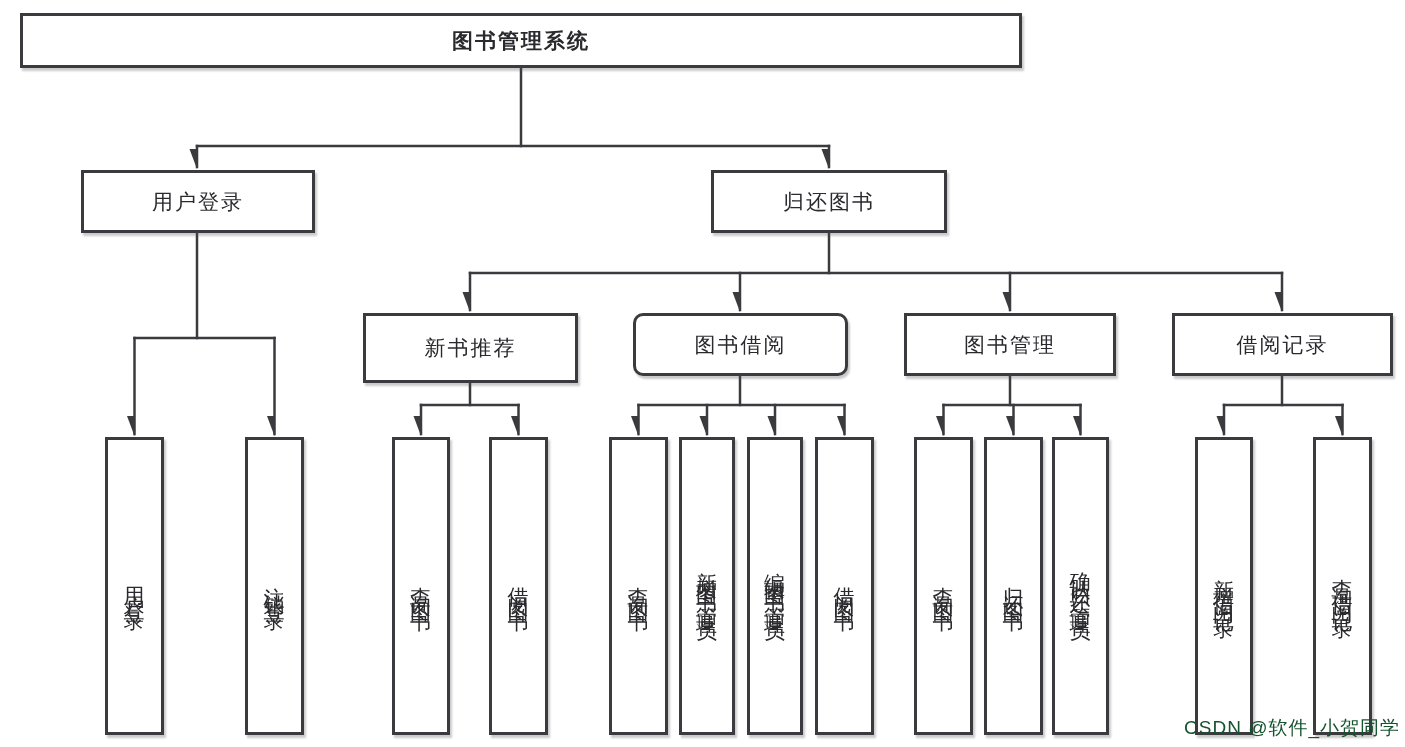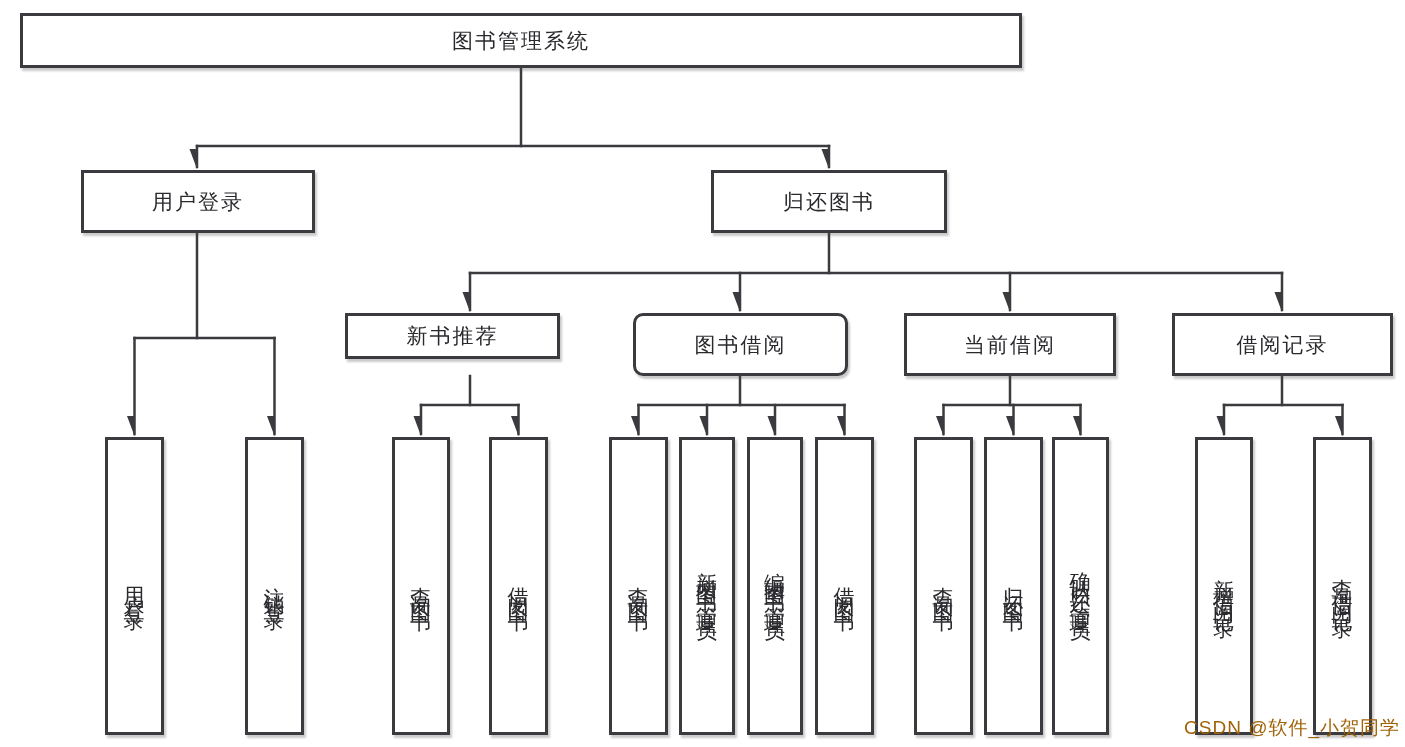--- a/index.html
+++ b/index.html
@@ -41,21 +41,21 @@
   }
   .node.v.long {
     font-size: 21px;
     letter-spacing: 7px;
   }
   .watermark {
     position: absolute;
     right: 5px;
     bottom: 6px;
     font-size: 19px;
-    color: #a16207;
+    color: #14532d;
     letter-spacing: 1px;
     white-space: nowrap;
   }
 </style>
 </head>
 <body>
 
 <div class="stage">
 
   <svg class="wires" width="1405" height="747" viewBox="0 0 1405 747">
@@ -101,28 +101,28 @@
       <line x1="1013.5" y1="405" x2="1013.5" y2="434" marker-end="url(#ah)"></line>
       <line x1="1080.5" y1="405" x2="1080.5" y2="434" marker-end="url(#ah)"></line>
 
       <polyline points="1282,376 1282,405"></polyline>
       <polyline points="1224,405 1342.5,405"></polyline>
       <line x1="1224" y1="405" x2="1224" y2="434" marker-end="url(#ah)"></line>
       <line x1="1342.5" y1="405" x2="1342.5" y2="434" marker-end="url(#ah)"></line>
     </g>
   </svg>
 
-  <div class="node h" style="left:20px; top:13px; width:1002px; height:55px;">图书管理系统</div>
+  <div class="node h" style="left:20px; top:13px; width:1002px; height:55px;font-weight:bold;">图书管理系统</div>
 
   <div class="node h" style="left:81px; top:170px; width:234px; height:63px;">用户登录</div>
   <div class="node h" style="left:711px; top:170px; width:236px; height:63px;">归还图书</div>
 
-  <div class="node h" style="left:345px; top:313px; width:215px; height:46px;">新书推荐</div>
+  <div class="node h" style="left:363px; top:313px; width:215px; height:70px;">新书推荐</div>
   <div class="node h" style="left:633px; top:313px; width:215px; height:63px;border-radius:10px;">图书借阅</div>
-  <div class="node h" style="left:904px; top:313px; width:212px; height:63px;">当前借阅</div>
+  <div class="node h" style="left:904px; top:313px; width:212px; height:63px;">图书管理</div>
   <div class="node h" style="left:1172px; top:313px; width:221px; height:63px;">借阅记录</div>
 
   <div class="node v" style="left:105px; top:437px; width:59px; height:298px;">用户登录</div>
   <div class="node v" style="left:245px; top:437px; width:59px; height:298px;">注销登录</div>
 
   <div class="node v" style="left:392px; top:437px; width:58px; height:298px;">查询图书</div>
   <div class="node v" style="left:489px; top:437px; width:59px; height:298px;">借阅图书</div>
 
   <div class="node v" style="left:609px; top:437px; width:59px; height:298px;">查询图书</div>
   <div class="node v long" style="left:679px; top:437px; width:56px; height:298px;">新增图书（管理员）</div>

